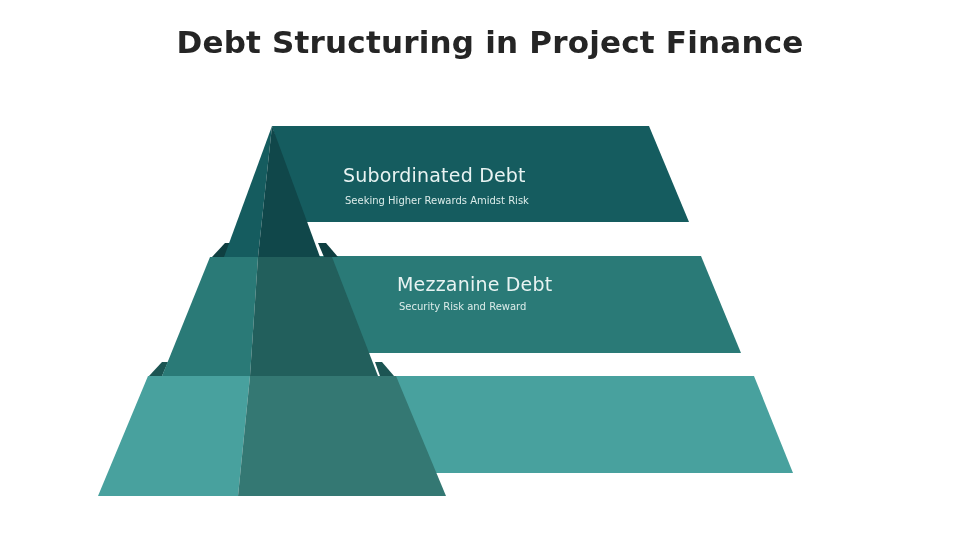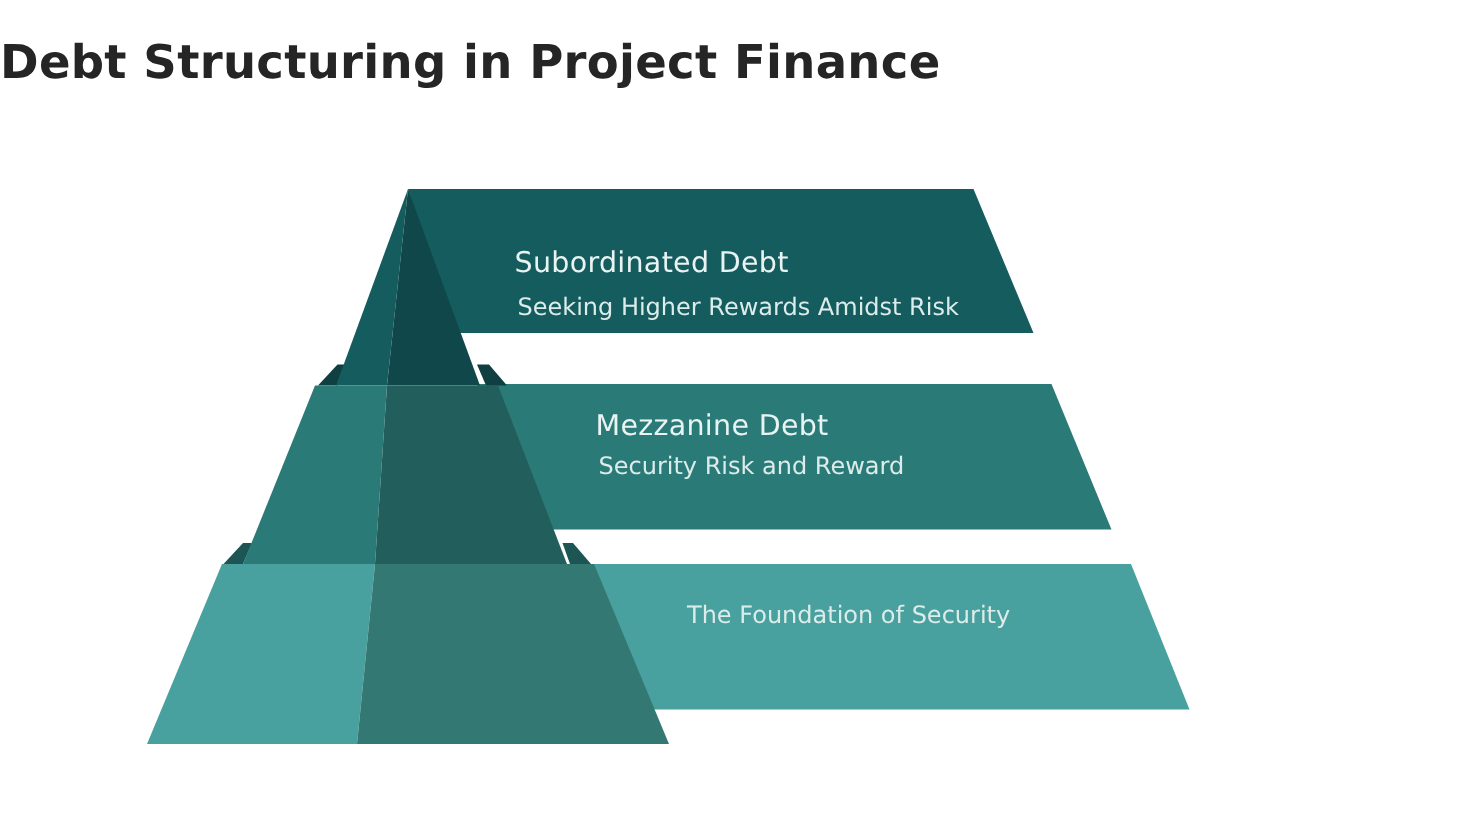--- a/index.html
+++ b/index.html
@@ -1,21 +1,21 @@
 <!DOCTYPE html>
 <html><head>
 <meta charset="utf-8">
 <style>
   html, body { margin:0; padding:0; background:#ffffff; }
   body { width:980px; height:551px; position:relative; overflow:hidden; font-family:"DejaVu Sans", sans-serif; }
-  .title { position:absolute; left:0; top:24px; width:980px; text-align:left; font-size:31px; font-weight:bold; color:#252525; letter-spacing:0.2px; }
+  .title { position:absolute; left:0; top:24px; width:980px; text-align:center; font-size:31px; font-weight:bold; color:#252525; letter-spacing:0.2px; }
   svg.diagram { position:absolute; left:0; top:0; }
   .label { position:absolute; color:#e8f3f2; white-space:nowrap; }
   .label .head { font-size:19px; display:block; letter-spacing:0.2px; }
-  .label .sub { font-size:16px; display:block; margin-top:9px; margin-left:2px; color:#dcecea; }
+  .label .sub { font-size:10px; display:block; margin-top:9px; margin-left:2px; color:#dcecea; }
 </style>
 </head>
 <body>
 
 <div class="title">Debt Structuring in Project Finance</div>
 
 <svg class="diagram" width="980" height="551" viewBox="0 0 980 551">
 
   <polygon points="272,126 649,126 689,222 300,222" fill="#155c5f"></polygon>
   <polygon points="318,256 701,256 741,353 340,353" fill="#2a7a77"></polygon>
@@ -40,14 +40,13 @@
   <span class="head">Subordinated Debt</span>
   <span class="sub">Seeking Higher Rewards Amidst Risk</span>
 </div>
 
 <div class="label" style="left:397px; top:273px;">
   <span class="head">Mezzanine Debt</span>
   <span class="sub" style="margin-top:6px;">Security Risk and Reward</span>
 </div>
 
 <div class="label" style="left:453px; top:394px;">
-  <span class="sub" style="margin-top:6px; margin-left:5px;">The Foundation of Security</span>
 </div>
 
 </body></html>

